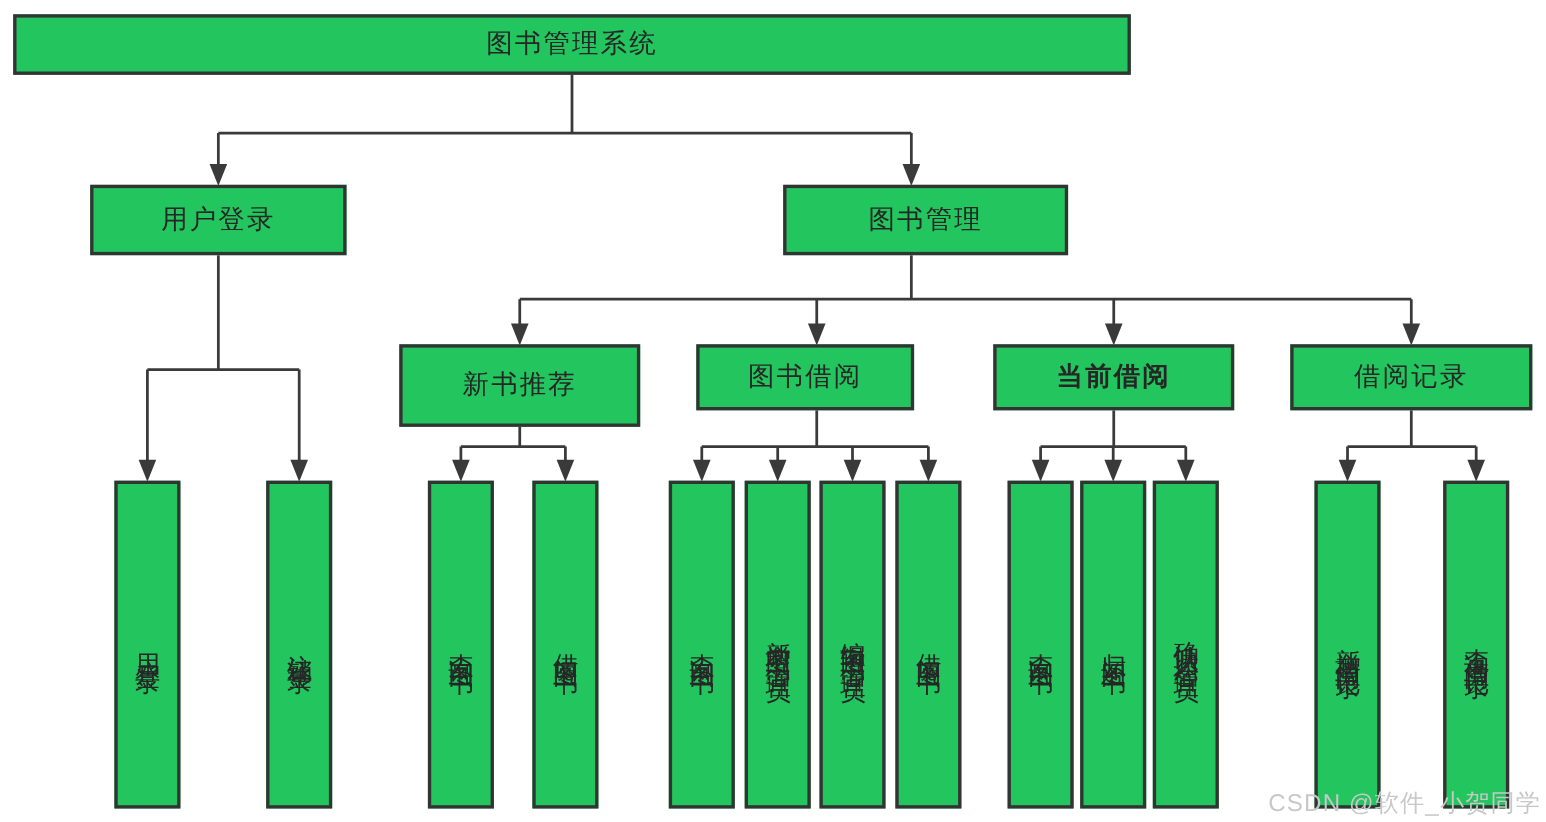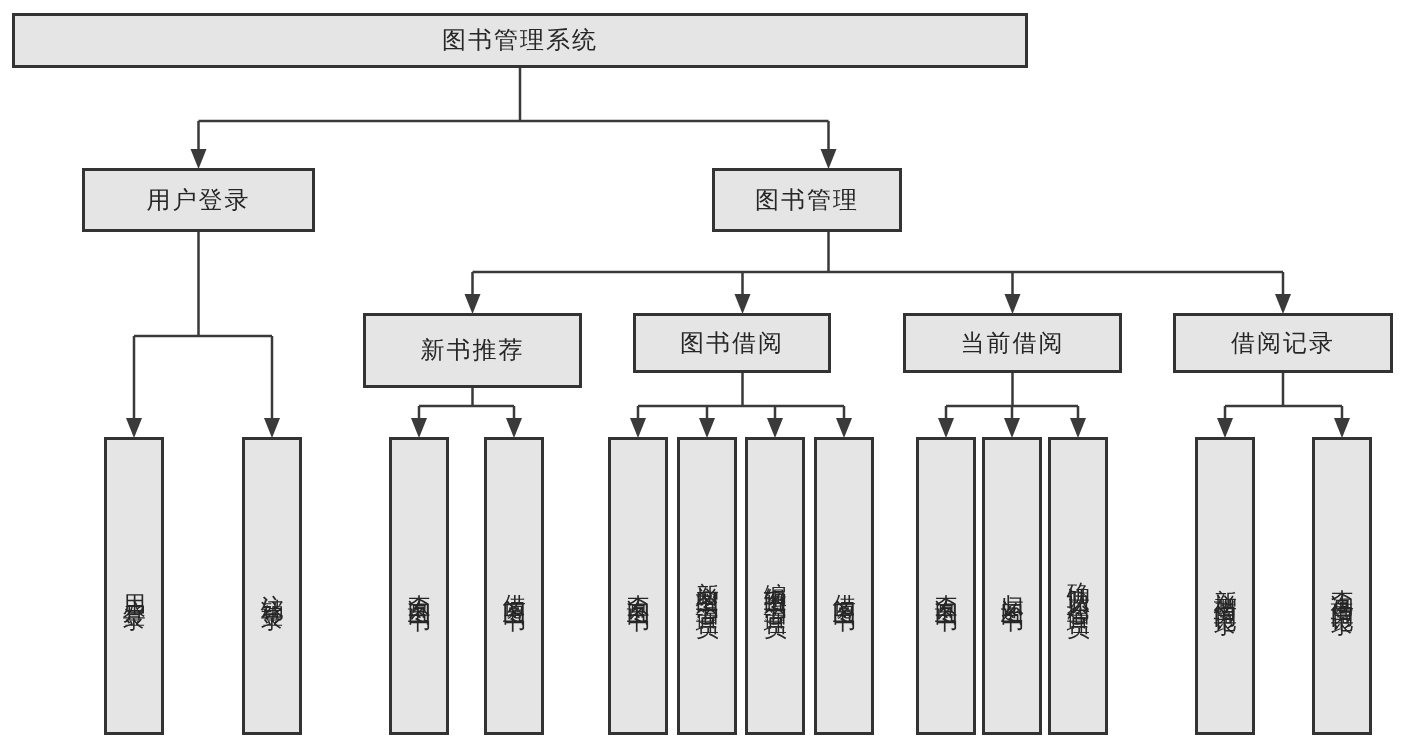--- a/index.html
+++ b/index.html
@@ -26,21 +26,21 @@
     position: absolute;
     left: 0;
     top: 0;
     width: 1405px;
     height: 747px;
   }
   .node {
     position: absolute;
     box-sizing: border-box;
     border: 3px solid var(--border-color);
-    background: #e5e5e5;
+    background: #22c55e;
     display: flex;
     align-items: center;
     justify-content: center;
     color: var(--text-color);
     font-size: 24px;
     letter-spacing: 2px;
     text-align: center;
     line-height: 1.2;
   }
   .node span {
@@ -90,30 +90,30 @@
       <polygon points="1217,418 1233,418 1225,438" fill="#3a3a3a"></polygon>
       <polygon points="1334,418 1350,418 1342,438" fill="#3a3a3a"></polygon>
     </svg>
   <div id="diagram">
       <div class="node" style="left: 12px; top: 13px; width: 1016px; height: 55px;">
         <span>图书管理系统</span>
       </div>
       <div class="node" style="left: 82px; top: 168px; width: 233px; height: 64px;">
         <span>用户登录</span>
       </div>
-      <div class="node" style="left: 712px; top: 168px; width: 190px; height: 64px;">
+      <div class="node" style="left: 712px; top: 168px; width: 259px; height: 64px;">
         <span>图书管理</span>
       </div>
       <div class="node" style="left: 363px; top: 313px; width: 219px; height: 75px;">
         <span>新书推荐</span>
       </div>
       <div class="node" style="left: 633px; top: 313px; width: 198px; height: 60px;">
         <span>图书借阅</span>
       </div>
-      <div class="node" style="left: 903px; top: 313px; width: 219px; height: 60px;">
+      <div class="node" style="left: 903px; top: 313px; width: 219px; height: 60px; font-weight: bold;">
         <span>当前借阅</span>
       </div>
       <div class="node" style="left: 1173px; top: 313px; width: 220px; height: 60px;">
         <span>借阅记录</span>
       </div>
       <div class="node vertical" style="left: 104px; top: 437px; width: 60px; height: 298px;">
         <span>用户登录</span>
       </div>
       <div class="node vertical" style="left: 242px; top: 437px; width: 60px; height: 298px;">
         <span>注销登录</span>
@@ -145,13 +145,14 @@
       <div class="node vertical" style="left: 1048px; top: 437px; width: 60px; height: 298px;">
         <span>确认归还（管理员）</span>
       </div>
       <div class="node vertical" style="left: 1195px; top: 437px; width: 60px; height: 298px;">
         <span>新增借阅记录</span>
       </div>
       <div class="node vertical" style="left: 1312px; top: 437px; width: 60px; height: 298px;">
         <span>查询借阅记录</span>
       </div>
     </div>
+  <div id="watermark">CSDN @软件_小贺同学</div>
 </div>
 
 </body></html>

